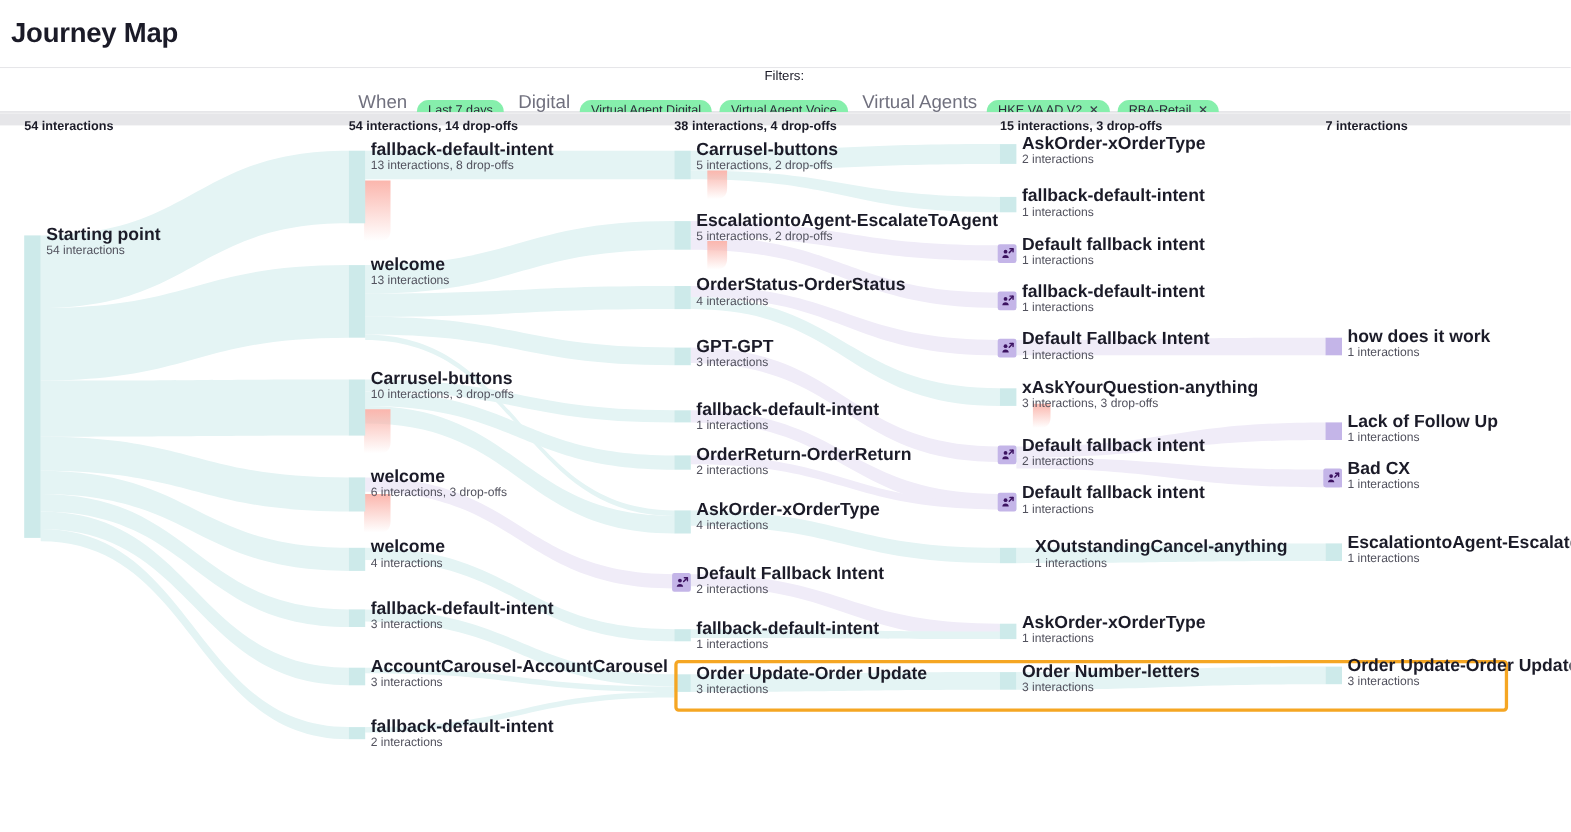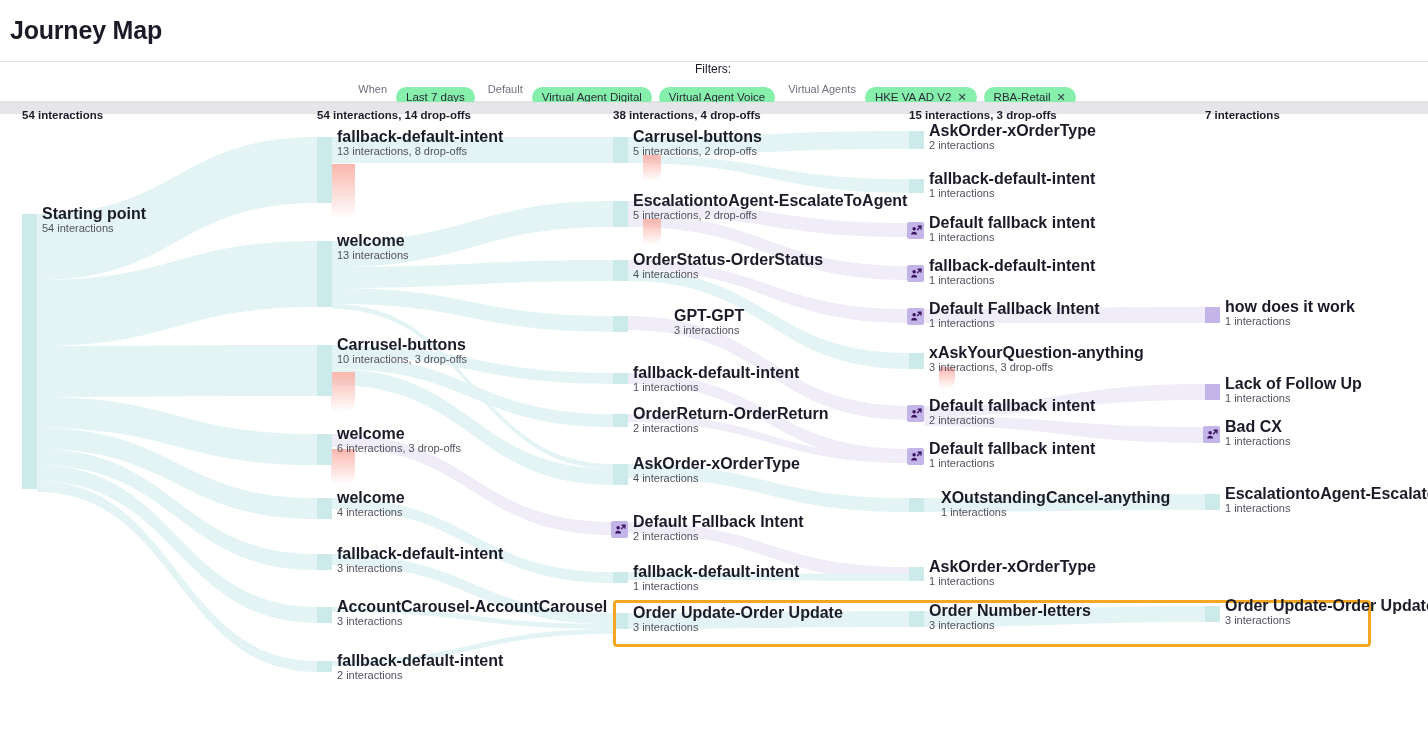--- a/index.html
+++ b/index.html
@@ -37,21 +37,21 @@
   .filters-bar {
     height: 40px;
     display: flex; align-items: center; gap: 7px;
     padding: 0 10px;
     background: #ffffff;
     border-bottom: 1px solid #e4e4e7;
     font-size: 12px;
     flex-direction: column;
   }
   .filters-label { color: #1b1b28; font-weight: normal; margin-right: 2px; }
-  .filter-group-label { color: #70707e; font-size: 11px; margin: 0 2px 16px 6px; }
+  .filter-group-label { color: #70707e; font-size: 17px; margin: 0 2px 16px 6px; }
   .chip {
     display: inline-flex; align-items: center; gap: 6px;
     background: #86efac; color: #2b2b38;
     border-radius: 11px; height: 21px;
     padding: 0 10px; font-size: 11.5px; white-space: nowrap;
   }
   .chip .x { font-size: 11px; color: #3a3a48; cursor: pointer; line-height: 1; }
   .chip-more {
     display: inline-flex; align-items: center; justify-content: center;
     background: #3c1361; color: #ffffff;
@@ -123,21 +123,21 @@
   </div>
 
 
   <div class="filters-bar">
     <span class="filters-label">Filters:</span>
     <span id="filter-groups" style="display:flex;align-items:center;gap:7px;">
         <span class="filter-group-label">When</span>
         <span class="chip">
           <span>Last 7 days</span>
         </span>
-        <span class="filter-group-label">Default</span>
+        <span class="filter-group-label">Digital</span>
         <span class="chip">
           <span>Virtual Agent Digital</span>
         </span>
         <span class="chip">
           <span>Virtual Agent Voice</span>
         </span>
         <span class="filter-group-label">Virtual Agents</span>
         <span class="chip">
           <span>HKE VA AD V2</span>
           <span class="x">✕</span>
@@ -294,21 +294,21 @@
           <div class="node-sub has-drop">5 interactions, 2 drop-offs</div>
         </div>
         <div class="node-label" style="left: 633px; top: 91px;">
           <div class="node-title">EscalationtoAgent-EscalateToAgent</div>
           <div class="node-sub has-drop">5 interactions, 2 drop-offs</div>
         </div>
         <div class="node-label" style="left: 633px; top: 150px;">
           <div class="node-title">OrderStatus-OrderStatus</div>
           <div class="node-sub">4 interactions</div>
         </div>
-        <div class="node-label" style="left: 633px; top: 206px; margin-left: 41px;">
+        <div class="node-label" style="left: 633px; top: 206px;">
           <div class="node-title">GPT-GPT</div>
           <div class="node-sub">3 interactions</div>
         </div>
         <div class="node-label" style="left: 633px; top: 263px;">
           <div class="node-title">fallback-default-intent</div>
           <div class="node-sub">1 interactions</div>
         </div>
         <div class="node-label" style="left: 633px; top: 304px;">
           <div class="node-title">OrderReturn-OrderReturn</div>
           <div class="node-sub">2 interactions</div>

